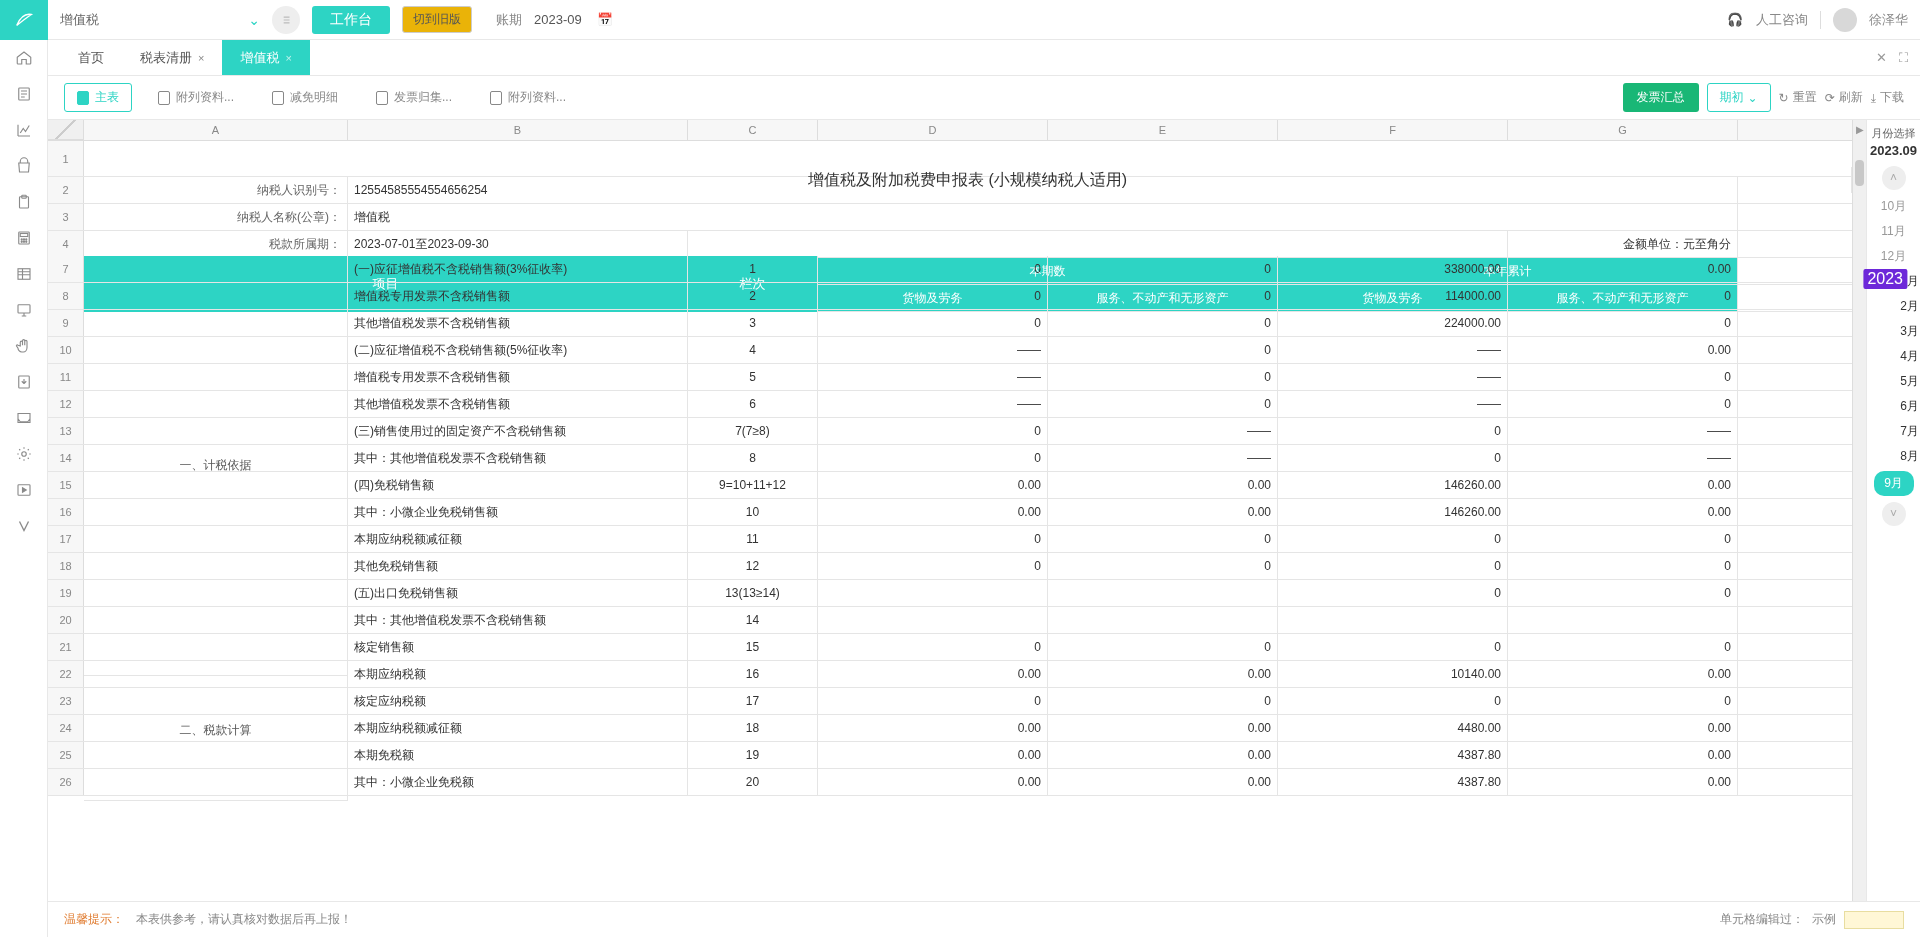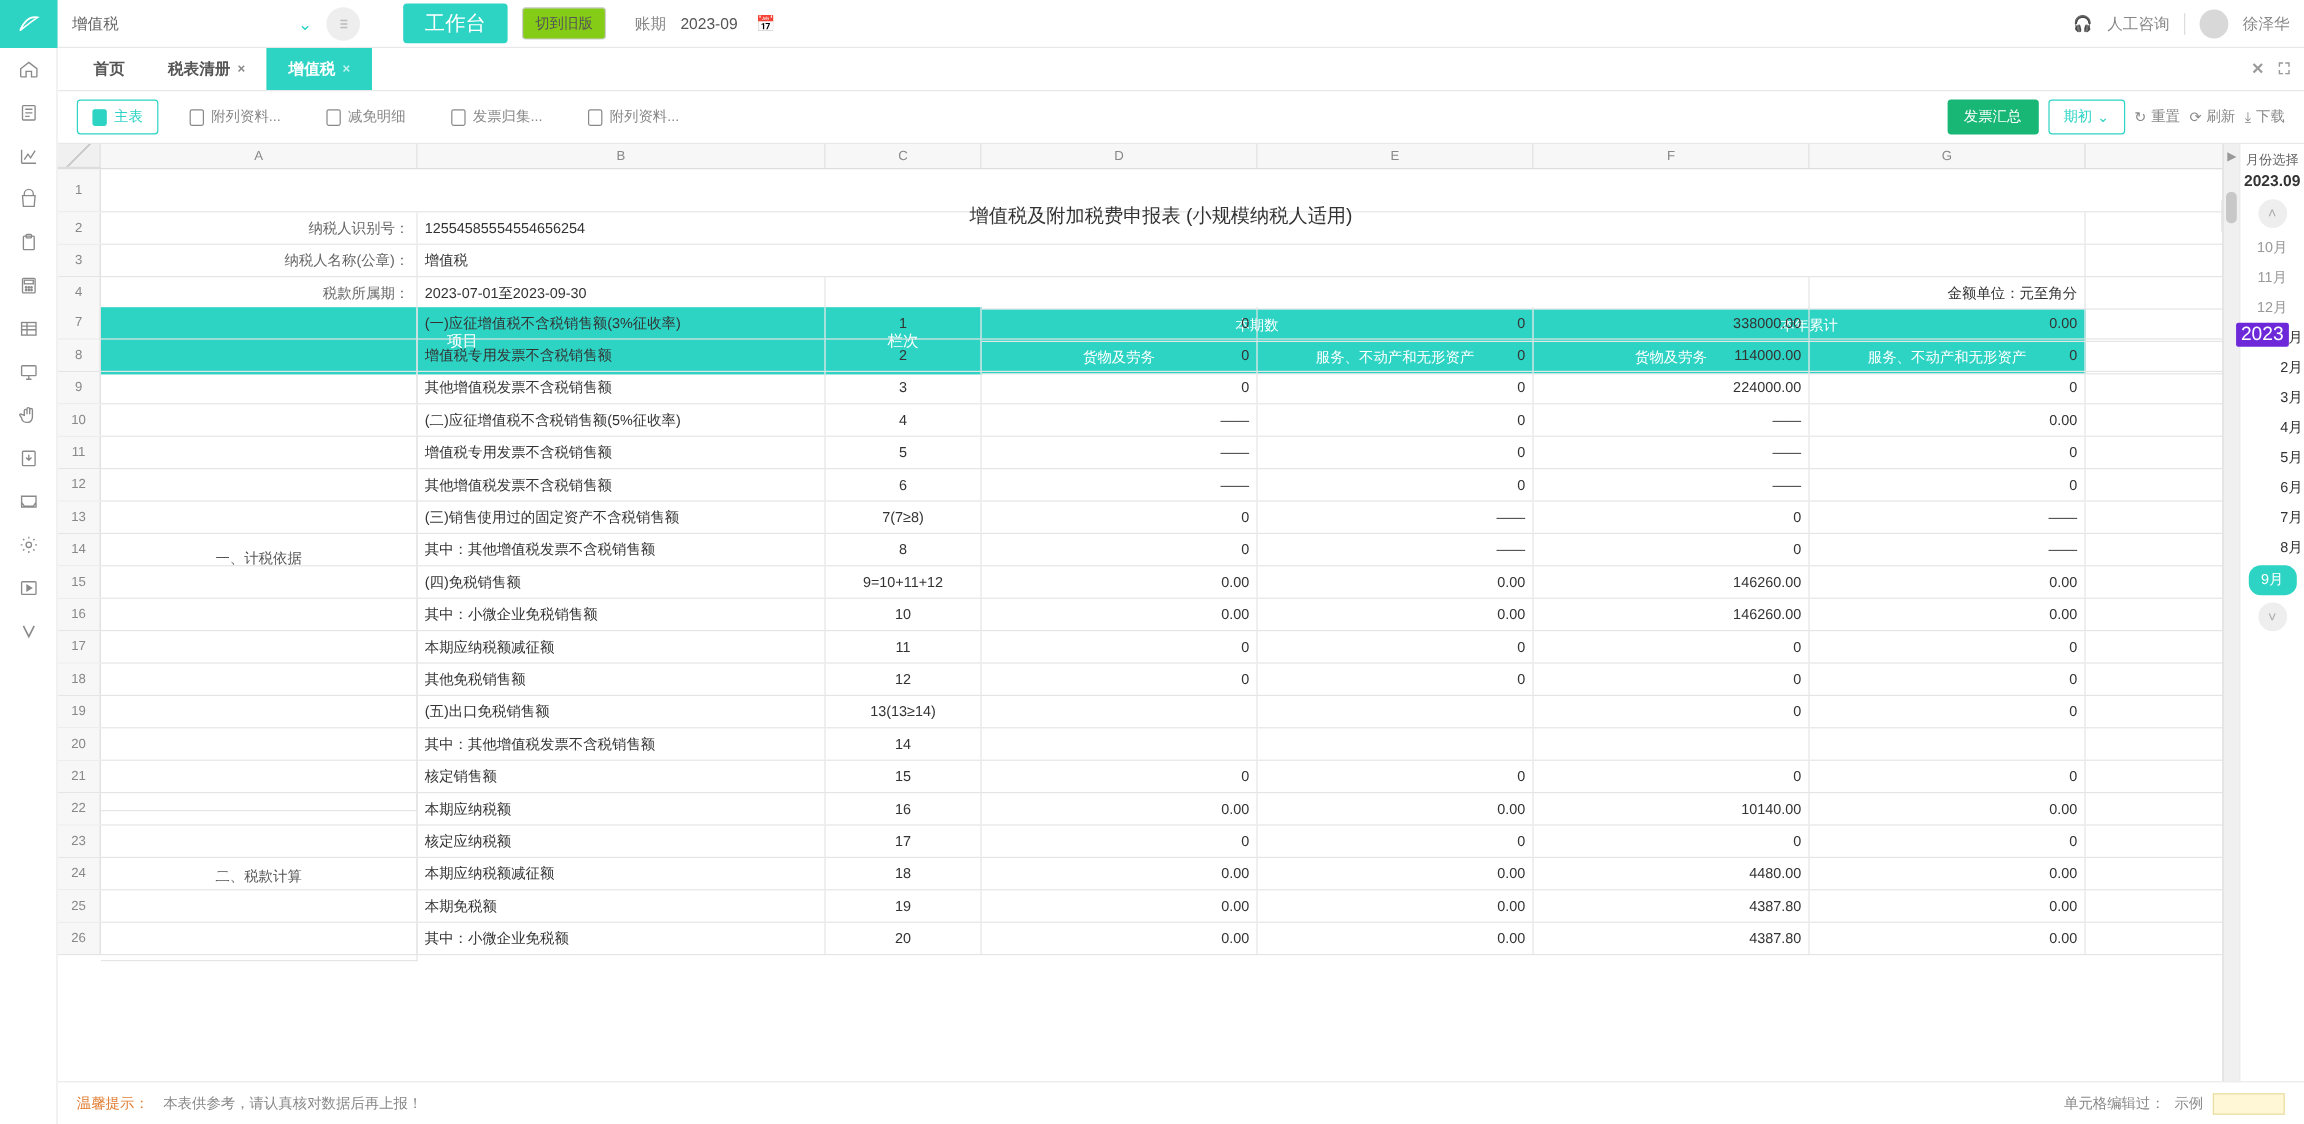--- a/index.html
+++ b/index.html
@@ -7,28 +7,28 @@
 .app { display: flex; height: 937px; width: 1920px; }
 .sidebar { width: 48px; background: #fff; border-right: 1px solid #e8e8e8; display: flex; flex-direction: column; align-items: center; padding-top: 0; }
 .sidebar .logo { width: 48px; height: 40px; background: #2dd4c4; display: flex; align-items: center; justify-content: center; color: #fff; }
 .sidebar-icon { width: 48px; height: 36px; display: flex; align-items: center; justify-content: center; color: #8a8a8a; cursor: pointer; }
 .sidebar-icon svg { width: 18px; height: 18px; }
 .main { flex: 1; display: flex; flex-direction: column; overflow: hidden; }
 .topbar { height: 40px; background: #fff; border-bottom: 1px solid #e8e8e8; display: flex; align-items: center; padding: 0 12px; gap: 12px; }
 .tenant-select { display: flex; align-items: center; gap: 8px; min-width: 200px; color: #666; }
 .chev-down { color: #2dd4c4; font-size: 14px; }
 .circle-icon { width: 28px; height: 28px; border-radius: 50%; background: #eee; display: flex; align-items: center; justify-content: center; color: #bbb; }
-.btn-primary { background: #2dd4c4; color: #fff; border: none; padding: 5px 18px; border-radius: 3px; cursor: pointer; font-size: 17px; margin-left: 24px; }
-.btn-outline { background: #84cc16; border: 1px solid #ccc; padding: 4px 10px; border-radius: 3px; cursor: pointer; font-size: 12px; color: #555; }
+.btn-primary { background: #2dd4c4; color: #fff; border: none; padding: 5px 18px; border-radius: 3px; cursor: pointer; font-size: 14px; }
+.btn-outline { background: #eab308; border: 1px solid #ccc; padding: 4px 10px; border-radius: 3px; cursor: pointer; font-size: 12px; color: #555; }
 .period-label { color: #888; margin-left: 12px; }
 .period-value { color: #555; }
 .cal-icon { color: #2dd4c4; margin-left: 4px; }
 .topbar-right { margin-left: auto; display: flex; align-items: center; gap: 12px; color: #888; }
 .avatar { width: 24px; height: 24px; border-radius: 50%; background: #d8d8d8; }
-.tabs-bar { height: 36px; background: #fff; border-bottom: 1px solid #e8e8e8; display: flex; align-items: stretch; padding-left: 12px; position: relative; font-weight: bold; }
+.tabs-bar { height: 36px; background: #fff; border-bottom: 1px solid #e8e8e8; display: flex; align-items: stretch; padding-left: 12px; position: relative; }
 .tab { padding: 0 18px; display: flex; align-items: center; gap: 6px; cursor: pointer; color: #555; font-size: 13px; }
 .tab.active { background: #2dd4c4; color: #fff; }
 .tab .close { font-size: 11px; opacity: .7; }
 .tabs-bar .right-icons { margin-left: auto; display: flex; align-items: center; gap: 12px; padding-right: 12px; color: #999; }
 .tabs-bar .right-icons span { cursor: pointer; }
 .sub-toolbar { height: 44px; background: #fff; display: flex; align-items: center; padding: 0 16px; gap: 8px; border-bottom: 1px solid #e8e8e8; }
 .sub-tab { display: flex; align-items: center; gap: 6px; padding: 5px 12px; border-radius: 3px; color: #888; cursor: pointer; font-size: 12px; }
 .sub-tab.active { color: #2dd4c4; border: 1px solid #2dd4c4; }
 .sub-tab .doc-icon { width: 12px; height: 14px; border: 1px solid currentColor; border-radius: 2px; position: relative; }
 .sub-tab.active .doc-icon { background: #2dd4c4; color: #fff; border-color: #2dd4c4; }

